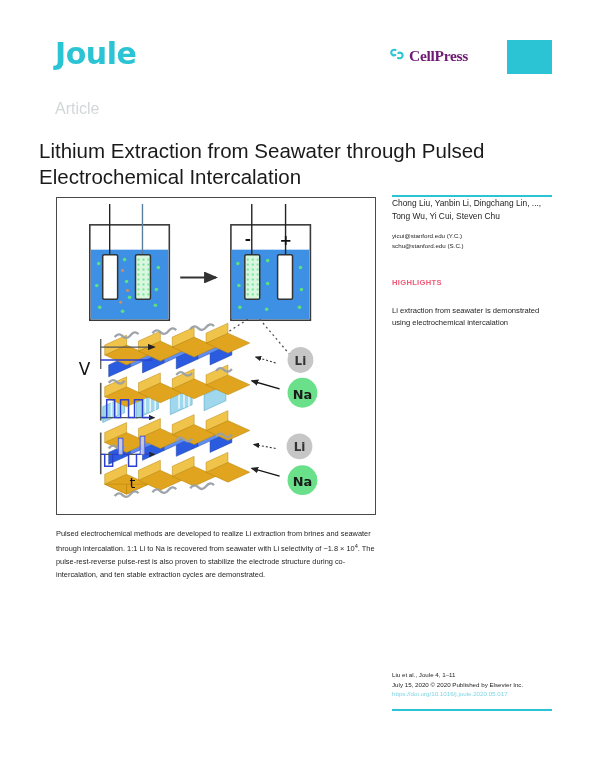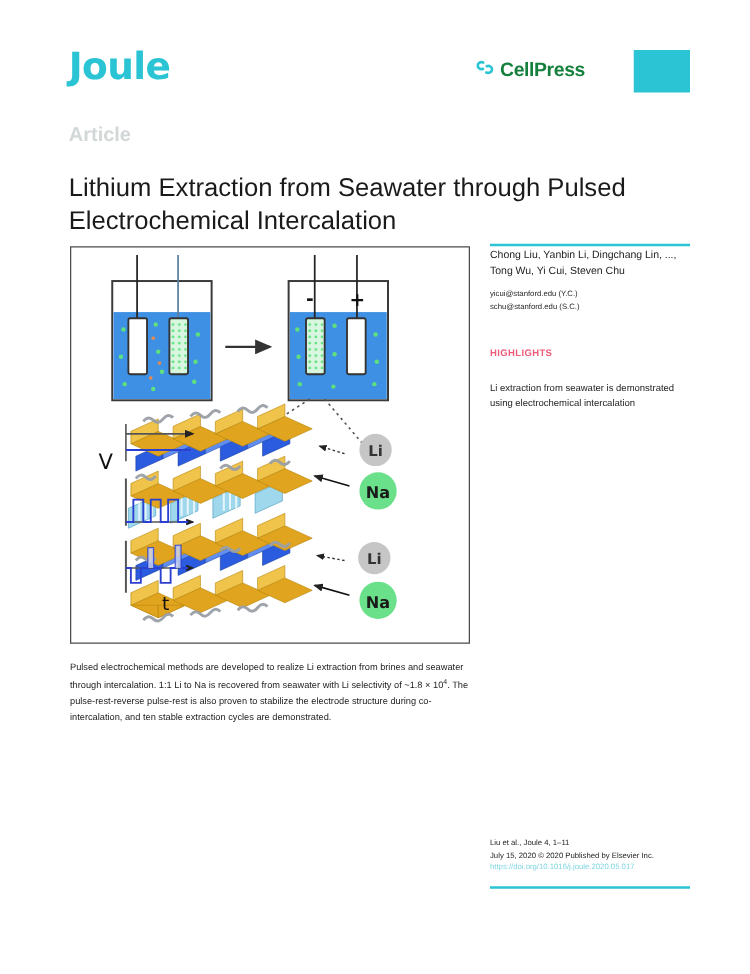--- a/index.html
+++ b/index.html
@@ -34,42 +34,42 @@
   #cellpress {
     position: absolute;
     right: 84px; top: 47px;
     display: flex;
     align-items: center;
     gap: 4px;
   }
   #cellpress-text {
     font-size: 15.5px;
     font-weight: bold;
-    color: #15803d;
+    color: #701a75;
     letter-spacing: -0.3px;
-    font-family: Liberation Sans, sans-serif;
+    font-family: Liberation Serif, serif;
   }
   #teal-block {
     position: absolute;
     right: 0; top: 40px;
     width: 45px; height: 34px;
     background: #2ac4d4;
   }
 
   
   #article-kicker {
     position: absolute;
     left: 55px; top: 100px;
     font-size: 16px;
     color: #d2d7d8;
-    font-weight: bold;
+    font-weight: normal;
   }
   #paper-title {
     position: absolute;
-    left: 55px; top: 124px;
+    left: 39px; top: 124px;
     width: 470px;
     font-size: 20.5px;
     line-height: 26px;
     font-weight: normal;
     color: #1a1a1a;
   }
 
   
   #figure-box {
     position: absolute;

